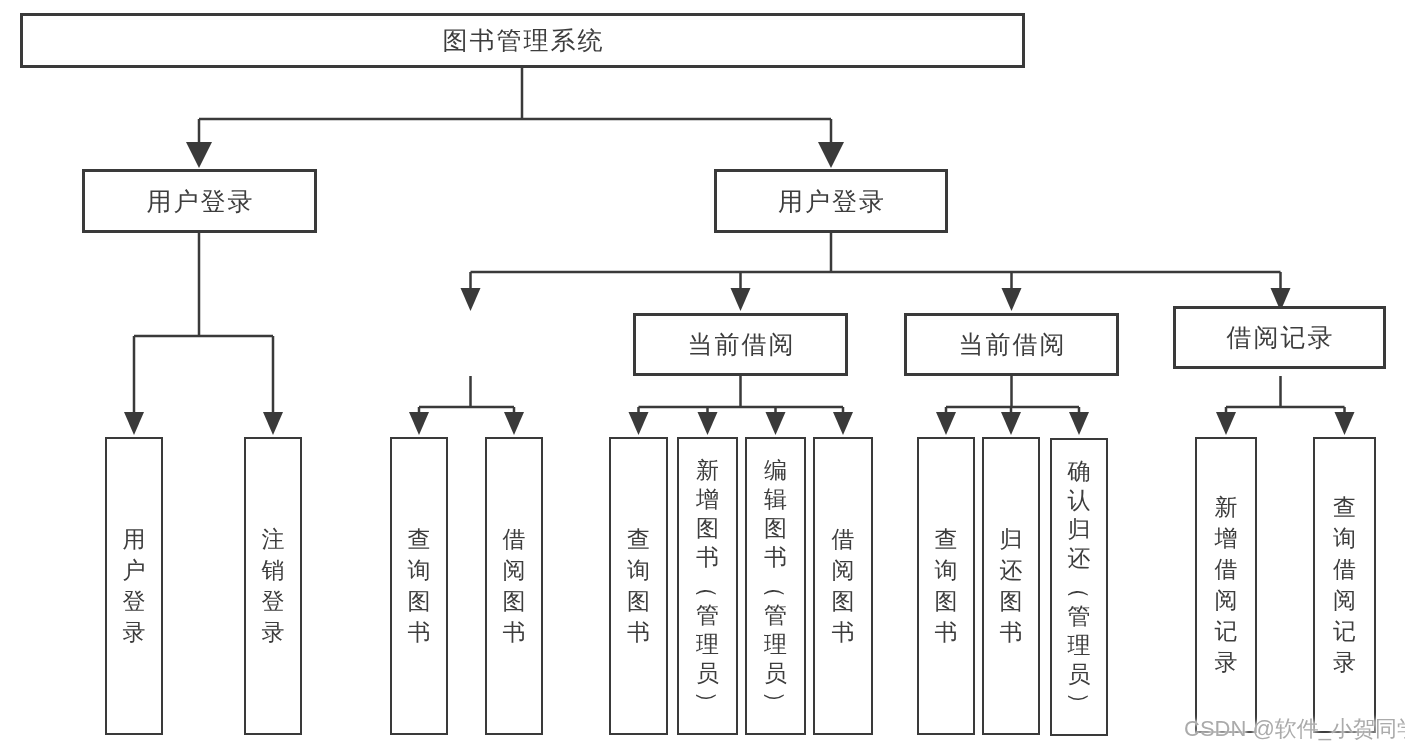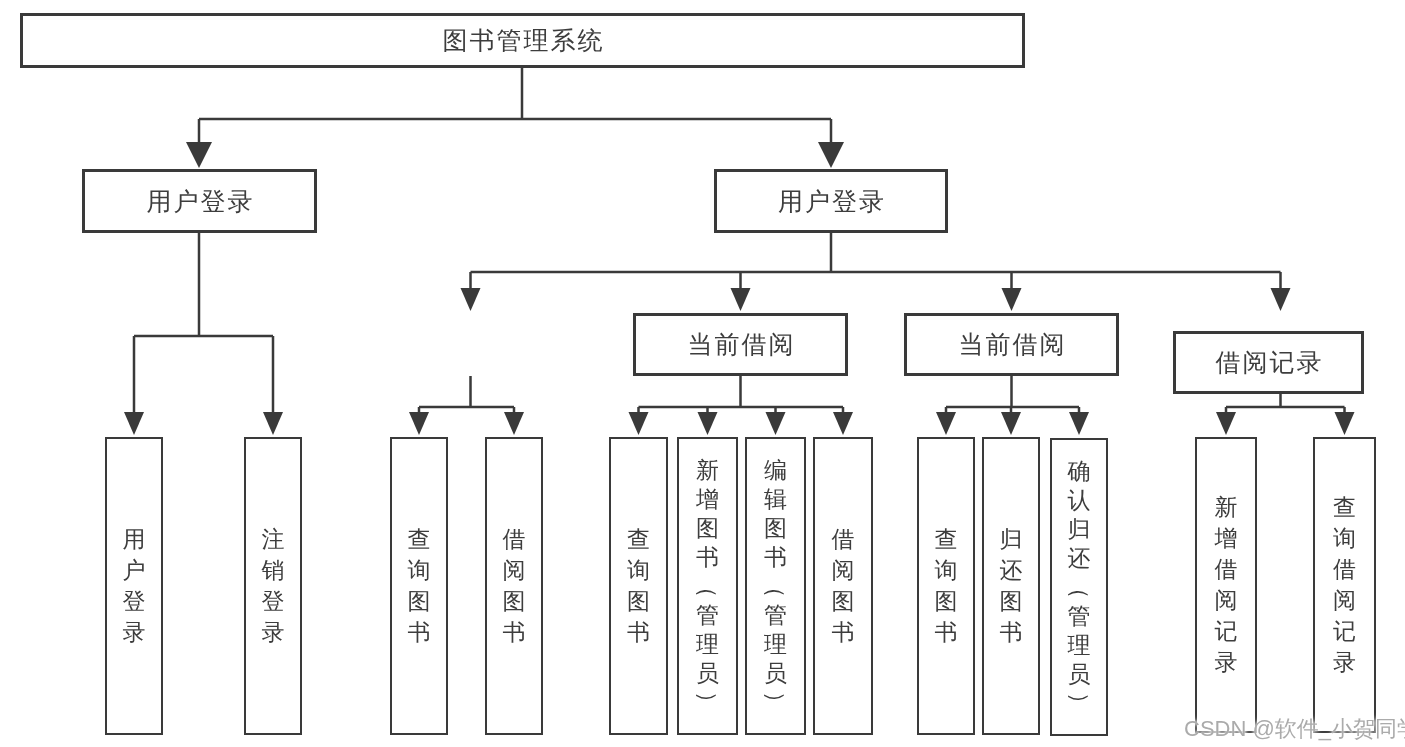--- a/index.html
+++ b/index.html
@@ -125,21 +125,21 @@
   <div class="box hbox" style="left:714px; top:169px; width:234px; height:64px">
     <span>用户登录</span>
   </div>
 
   <div class="box hbox" style="left:633px; top:313px; width:215px; height:63px">
     <span>当前借阅</span>
   </div>
   <div class="box hbox" style="left:904px; top:313px; width:215px; height:63px">
     <span>当前借阅</span>
   </div>
-  <div class="box hbox" style="left:1173px; top:331px; width:191px; height:63px">
+  <div class="box hbox" style="left:1173px; top:306px; width:213px; height:63px">
     <span>借阅记录</span>
   </div>
 
   <div class="box leaf" style="left:105px; top:437px; width:58px; height:298px">
       <div class="vchar" style="height: 31px; line-height: 31px;">用</div>
       <div class="vchar" style="height: 31px; line-height: 31px;">户</div>
       <div class="vchar" style="height: 31px; line-height: 31px;">登</div>
       <div class="vchar" style="height: 31px; line-height: 31px;">录</div>
     </div>
   <div class="box leaf" style="left:244px; top:437px; width:58px; height:298px">

